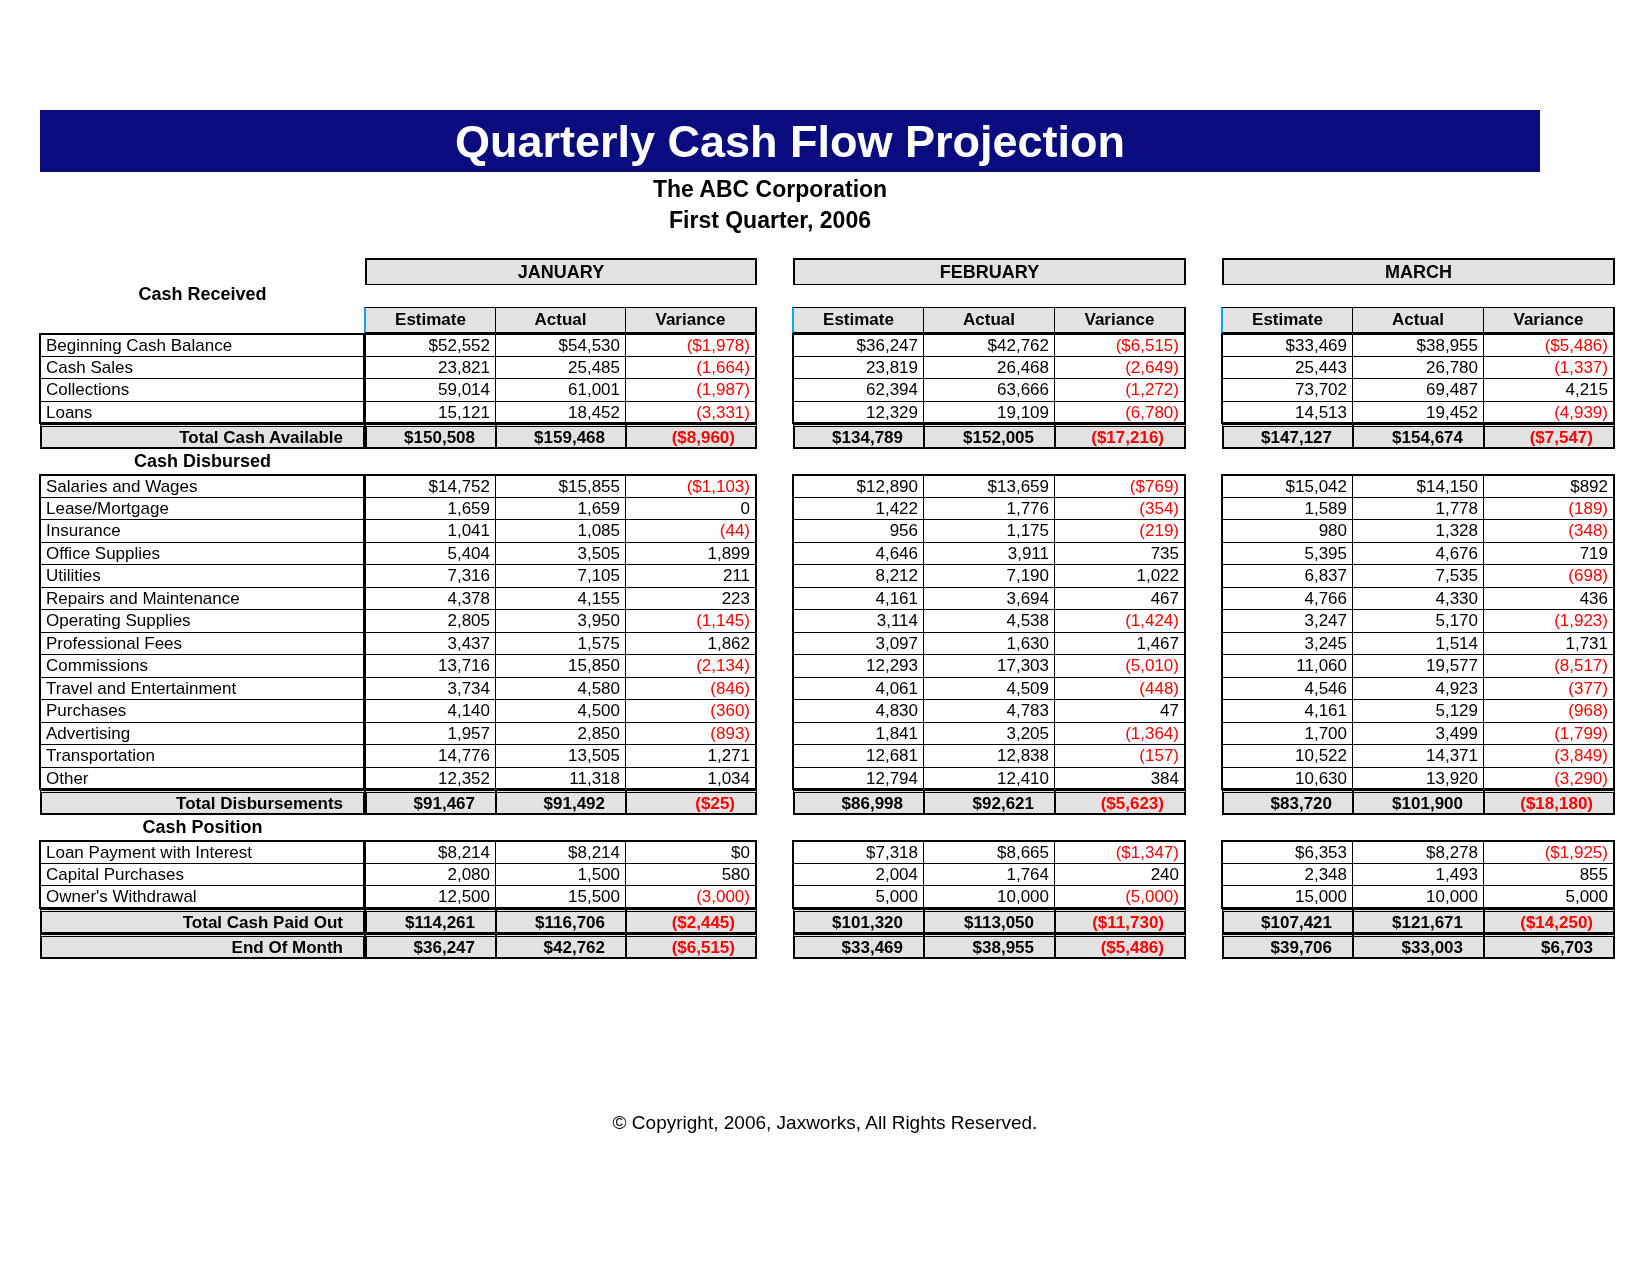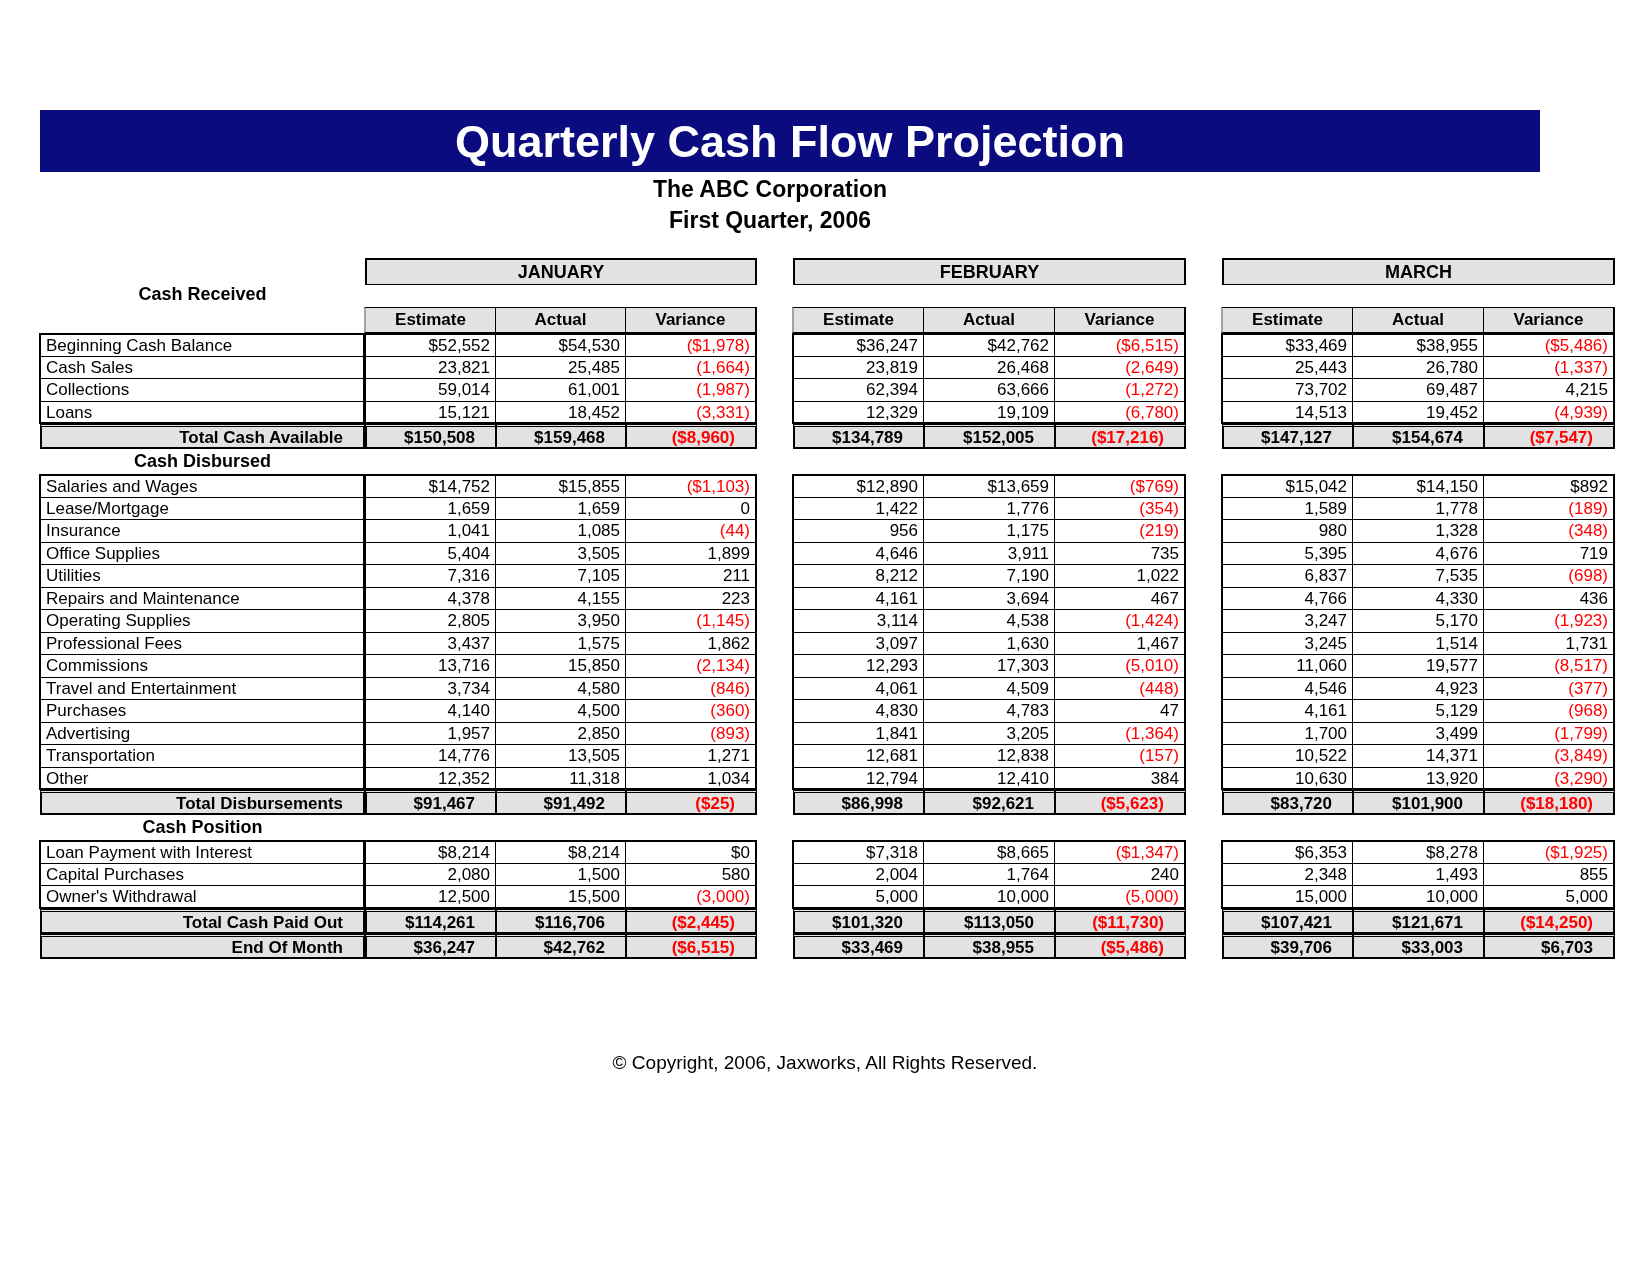--- a/index.html
+++ b/index.html
@@ -109,21 +109,21 @@
     line-height: 24px;
     background: #e2e2e2;
     border: 1px solid #000000;
     margin-left: -1px;
     margin-top: -1px;
     text-align: center;
     font-weight: bold;
     font-size: 17px;
     white-space: nowrap;
   }
-  .chead.first { border-left: 2px solid #a3a3a3; }
+  .chead.first { border-left: 2px solid #0ea5e9; }
   .chead.last { border-right: 2px solid #000000; }
 
   .section-label {
     box-sizing: border-box;
     height: 26px;
     line-height: 24px;
     text-align: center;
     font-weight: bold;
     font-size: 18px;
     white-space: nowrap;
@@ -161,21 +161,21 @@
   .tot.bx-r { border-right: 2px solid #000000; }
   .tot-lbl { text-align: right; }
 
   .rowtop { border-top: 2px solid #000000; }
   .rowbot { border-bottom: 2px solid #000000; }
 
   
   .footer {
     position: absolute;
     left: 0;
-    top: 1052px;
+    top: 1112px;
     width: 1650px;
     text-align: center;
     font-size: 19px;
     white-space: nowrap;
   }
 </style>
 </head>
 <body>
 
 <div class="page">

